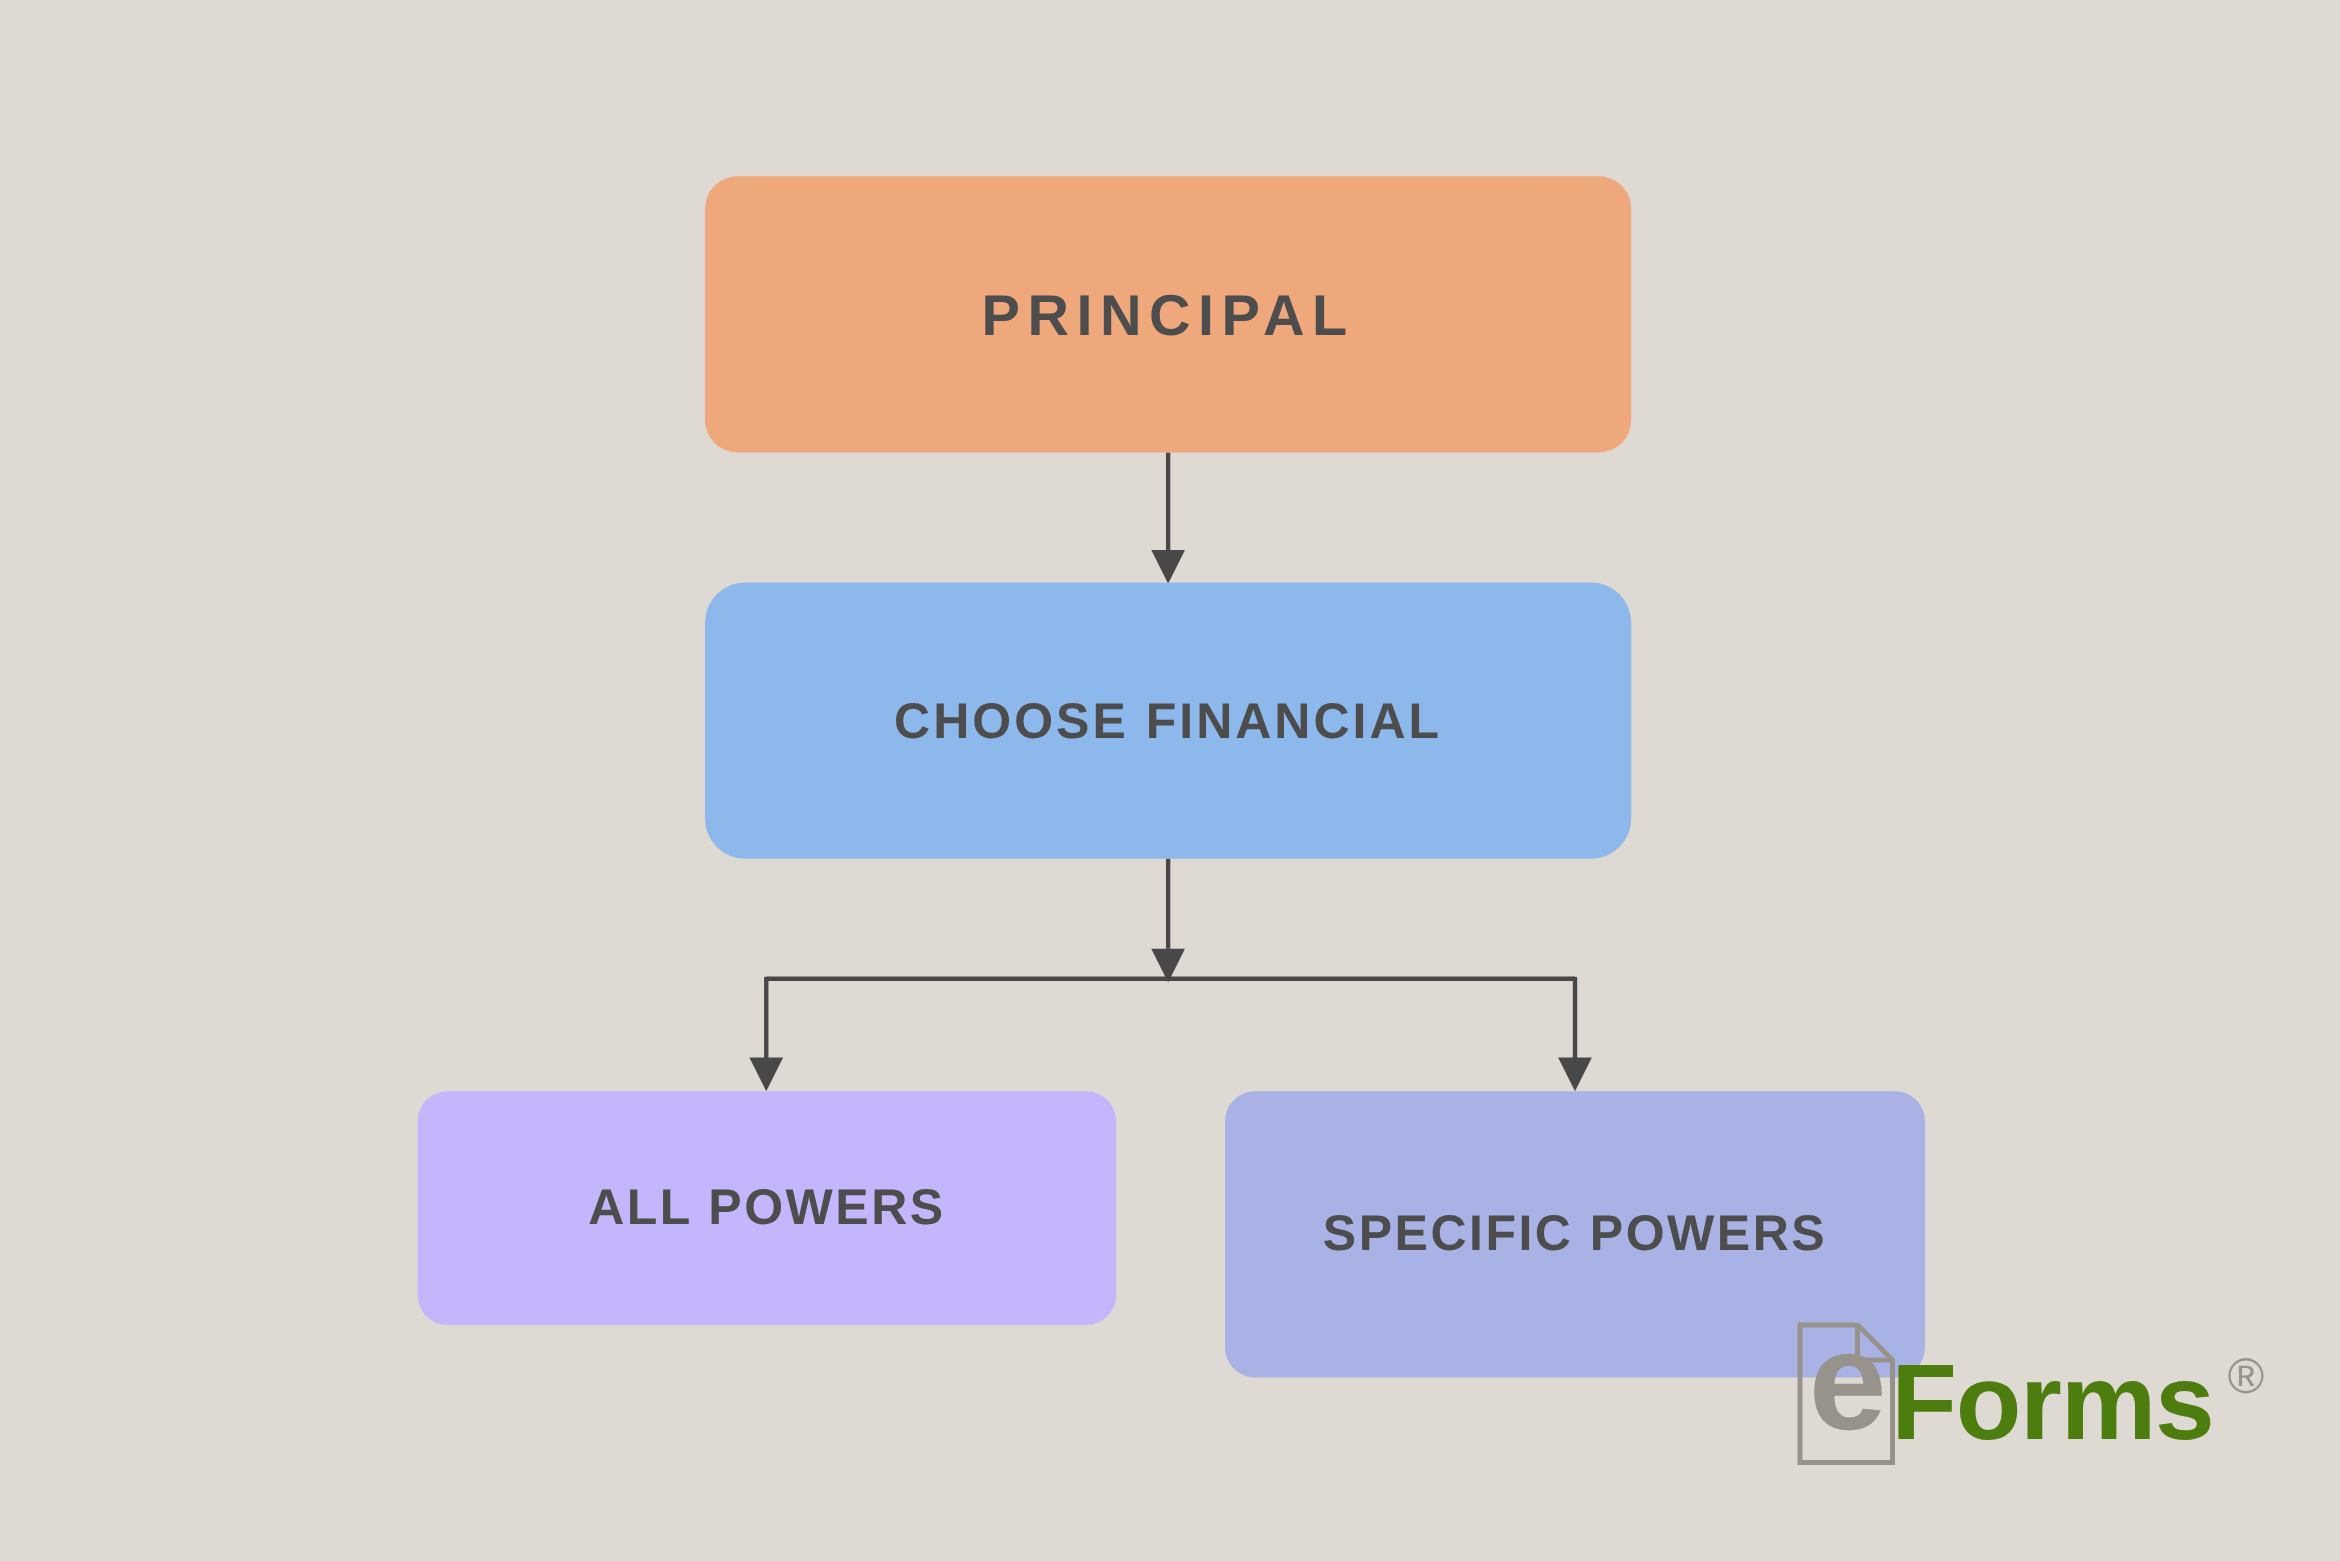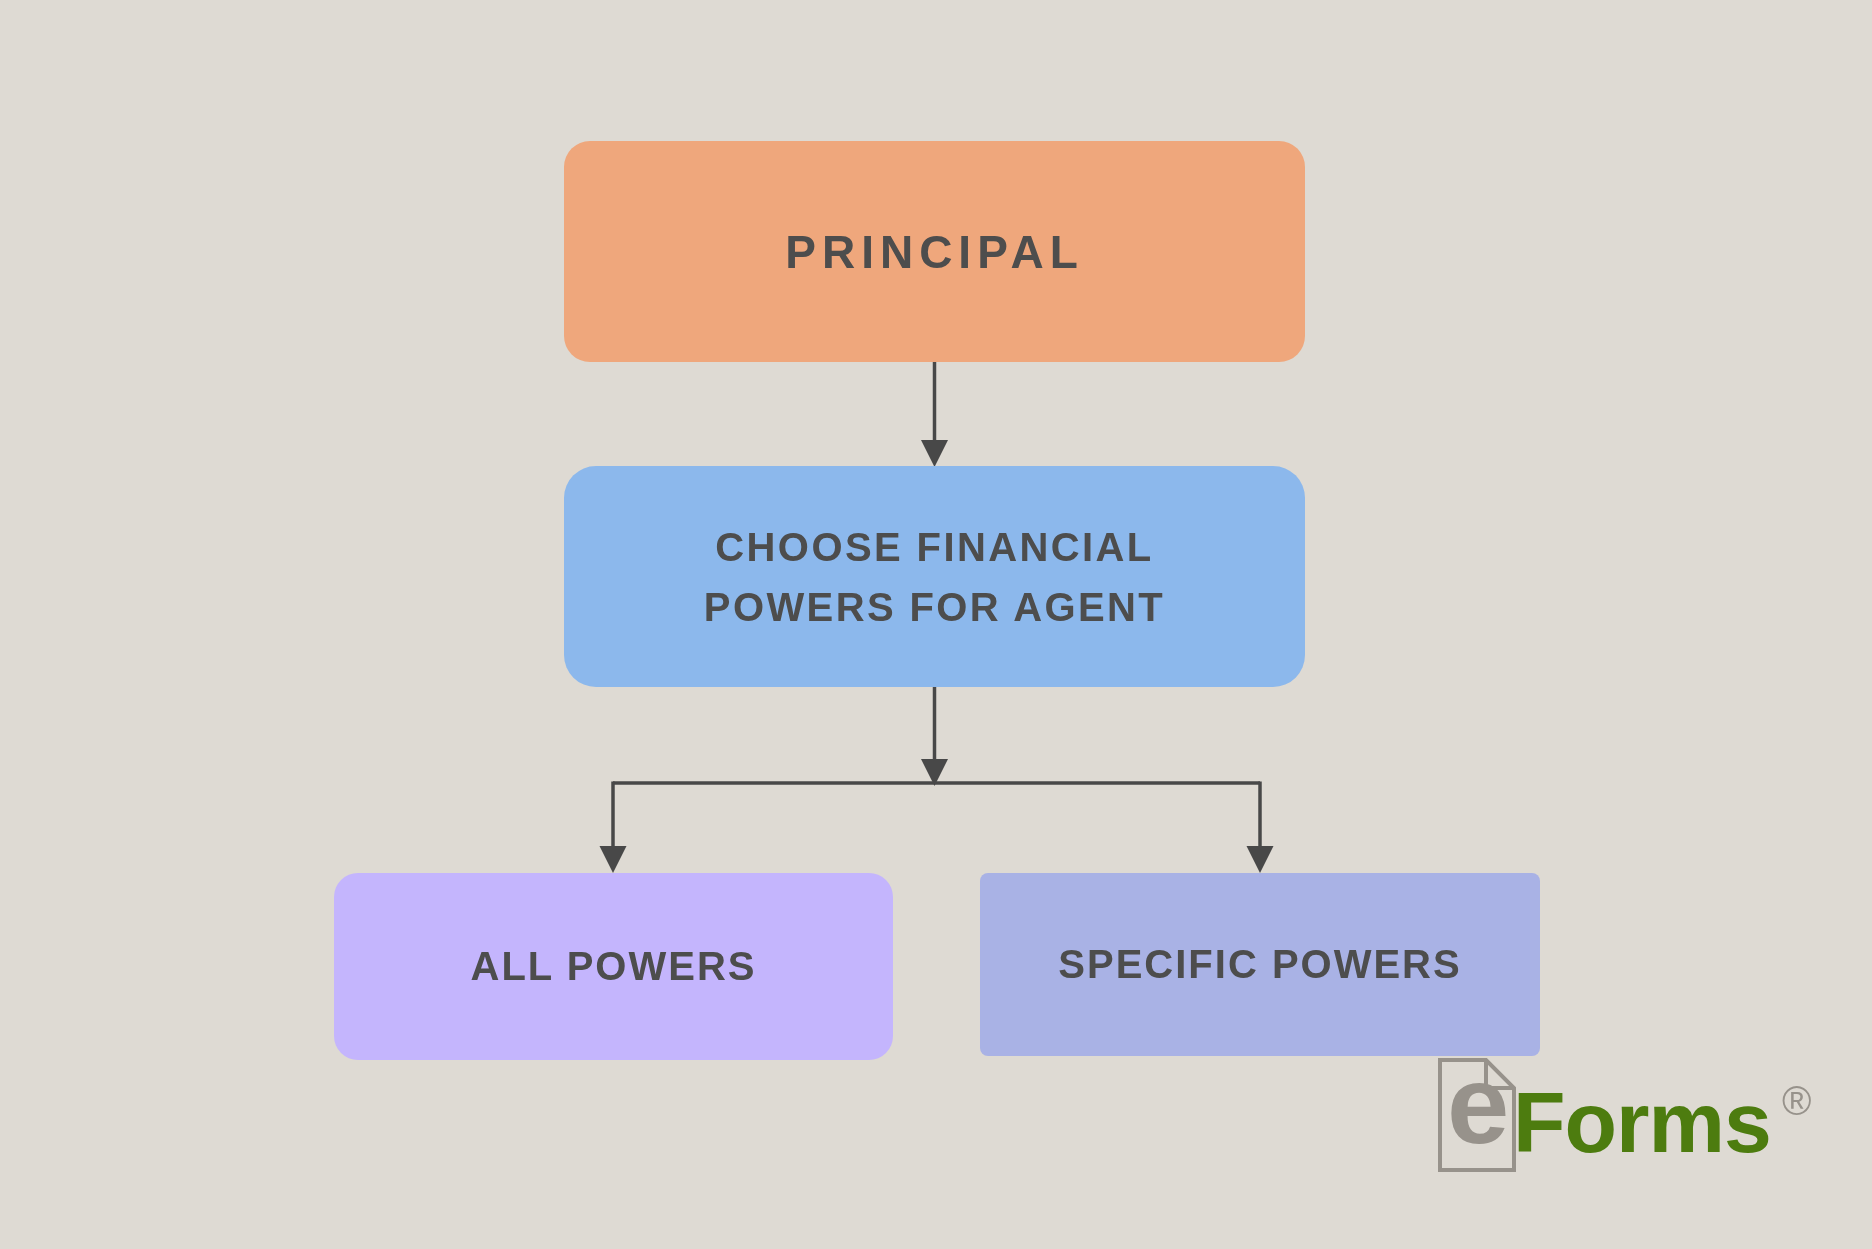--- a/index.html
+++ b/index.html
@@ -61,22 +61,22 @@
     width: 559px;
     height: 187px;
     border-radius: 24px;
     font-size: 40px;
     letter-spacing: 2px;
   }
   .node-specific {
     left: 980px;
     top: 873px;
     width: 560px;
-    height: 183px;
-    border-radius: 8px;
+    height: 229px;
+    border-radius: 24px;
     font-size: 40px;
     letter-spacing: 2px;
   }
   .node-label {
     display: block;
   }
   .logo {
     position: absolute;
     left: 1433px;
     top: 1045px;
@@ -140,21 +140,20 @@
       <polygon points="1260,873 1246.5,846 1273.5,846" style="fill: rgb(72, 72, 72);"></polygon>
     </g>
   </svg>
 
   <div class="node node-principal" style="background-color: rgb(239, 167, 124); color: rgb(77, 77, 77);">
     <span class="node-label">PRINCIPAL</span>
   </div>
 
   <div class="node node-choose" style="background-color: rgb(140, 184, 236); color: rgb(77, 77, 77);">
     <span class="node-label">CHOOSE FINANCIAL</span>
-    <span class="node-label">POWERS FOR AGENT</span>
   </div>
 
   <div class="node node-all" style="background-color: #c4b5fd; color: rgb(77, 77, 77);">
     <span class="node-label">ALL POWERS</span>
   </div>
 
   <div class="node node-specific" style="background-color: rgb(169, 178, 229); color: rgb(77, 77, 77);">
     <span class="node-label">SPECIFIC POWERS</span>
   </div>
 

